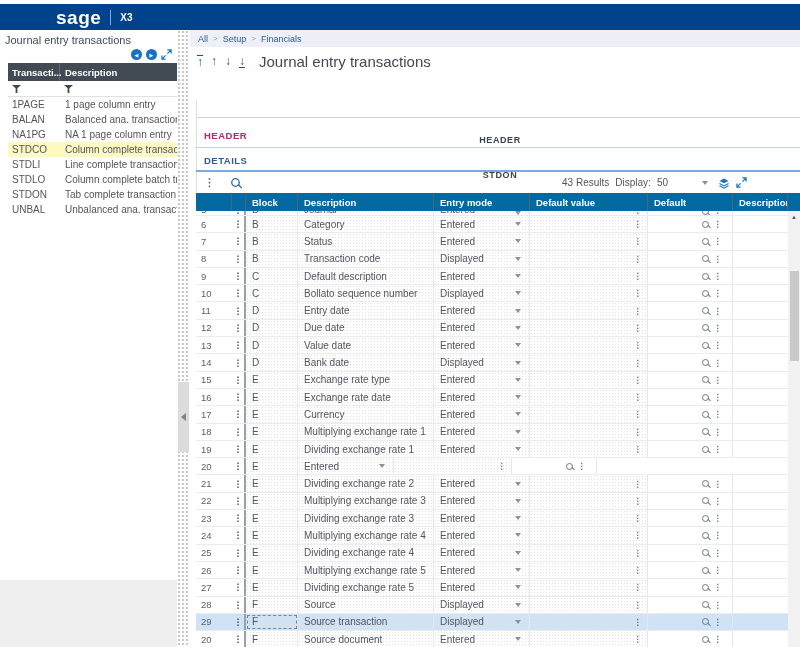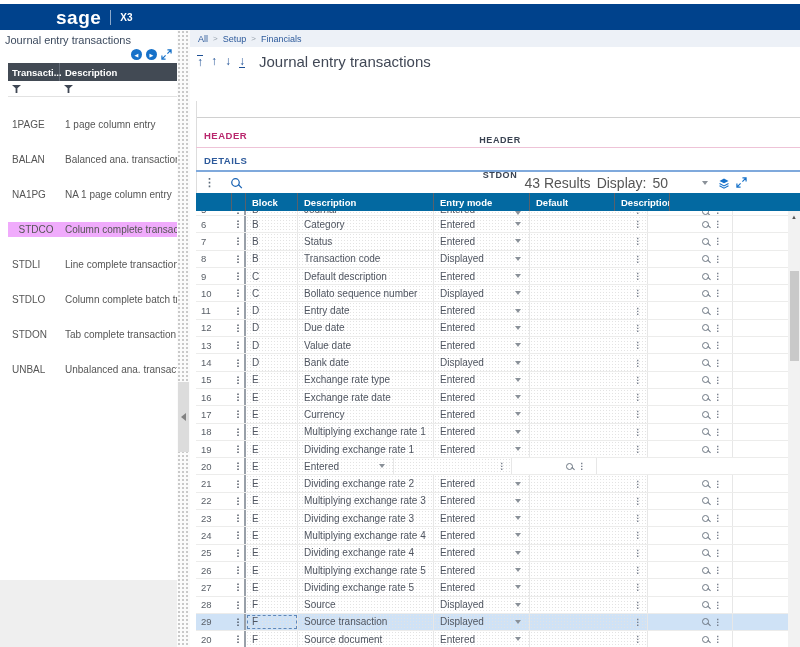--- a/index.html
+++ b/index.html
@@ -23,22 +23,22 @@
                 font-size:5px; display:flex; align-items:center; justify-content:center; }
   .mini-svg { display:block; }
   .sidebar-table { position:absolute; top:33px; left:8px; right:0; }
   .sthead { display:flex; height:18px; background:#424a54; color:#fff; font-size:9.5px; font-weight:bold; }
   .sthead .hc1 { width:52px; padding-left:4px; display:flex; align-items:center; border-right:1px solid #626a75; }
   .sthead .hc2 { flex:1; padding-left:5px; display:flex; align-items:center; }
   .filterrow { position:relative; height:16px; background:#fff; border-bottom:1px solid #e2e2e2; }
   .funnel { position:absolute; top:4px; width:9px; height:8px; background:#3f4754;
             clip-path:polygon(0 0,100% 0,60% 42%,60% 100%,40% 100%,40% 42%); }
   .funnel.f1 { left:4px; } .funnel.f2 { left:56px; }
-  .srow { display:flex; height:15px; align-items:center; font-size:10px; color:#555; background:#fff; cursor:default;margin-top:20px; }
-  .srow.sel { background:#f0abfc;text-align:center; }
+  .srow { display:flex; height:15px; align-items:center; font-size:10px; color:#555; background:#fff; cursor:default; }
+  .srow.sel { background:#fef9c3; }
   .scode { width:52px; padding-left:4px; overflow:hidden; white-space:nowrap; }
   .sdesc { flex:1; padding-left:5px; overflow:hidden; white-space:nowrap; }
 
   
   .splitter { position:absolute; top:30px; left:177px; width:13px; bottom:0; background:#fbfbfb;
               background-image:radial-gradient(circle,#c9c9c9 .8px,transparent .9px); background-size:4px 4px; }
   .splitter-handle { position:absolute; top:352px; left:1px; right:1px; height:70px; background:#dcdcdc;
                      display:flex; align-items:center; justify-content:center; }
   .tri-left { width:0; height:0; border-top:4px solid transparent; border-bottom:4px solid transparent;
               border-right:5px solid #828282; }
@@ -72,21 +72,21 @@
   .rule-blue { position:absolute; top:140px; left:6px; right:0; border-top:2px solid #7fa9dc; }
 
   .grid-toolbar { position:absolute; top:142px; left:6px; right:0; height:21px; display:flex; align-items:center; }
   .tb-kebab { margin-left:8px; color:#5a6a7a; font-weight:bold; font-size:11px; cursor:pointer; }
   .mag { width:7px; height:7px; border:1.4px solid #6e7884; border-radius:50%; position:relative; display:inline-block; }
   .mag::after { content:''; position:absolute; width:4px; height:1.4px; background:#6e7884;
                 transform:rotate(45deg); right:-3px; bottom:-1px; }
   .mag.blue { border-color:#1b64b4; } .mag.blue::after { background:#1b64b4; }
   .tb-search { margin-left:17px; transform:scale(1.25); cursor:pointer; }
   .tb-right { margin-left:auto; margin-right:53px; display:flex; align-items:center; gap:6px;
-              font-size:14px; color:#555; }
+              font-size:10px; color:#555; }
   .caret-down { width:0; height:0; border-left:3.5px solid transparent; border-right:3.5px solid transparent;
                 border-top:4px solid #8a9199; display:inline-block; cursor:pointer; }
 
   .grid { position:absolute; top:163px; left:6px; right:0; bottom:0; }
   .ghead { display:flex; height:18px; background:#0369a1; color:#fff; font-size:9.5px; font-weight:bold; }
   .ghc { display:flex; align-items:center; padding-left:6px; border-right:1px solid #59616b;
          overflow:hidden; white-space:nowrap; flex:none; }
   .ghc.fill { flex:1; border-right:none; }
   .w0{width:36px;} .w1{width:14px; padding-left:0;} .w2{width:52px;} .w3{width:136px;}
   .w4{width:96px;} .w5{width:118px;} .w6{width:85px;} .w7{width:55px;}
@@ -246,20 +246,21 @@
       </span>
     </div>
 
     <div class="grid">
       <div class="ghead">
           <div class="ghc w0"></div>
           <div class="ghc w1"></div>
           <div class="ghc w2">Block</div>
           <div class="ghc w3">Description</div>
           <div class="ghc w4">Entry mode</div>
+          <div class="ghc w5">Default value</div>
           <div class="ghc w6">Default</div>
           <div class="ghc w7">Description</div>
           <div class="ghc fill"></div>
         </div>
       <div class="grows">
           <div class="trow partial">
             <div class="c c-num">5</div>
             <div class="c c-kebab">⋮</div>
             <div class="c c-block editable">B</div>
             <div class="c c-desc editable">Journal</div>

